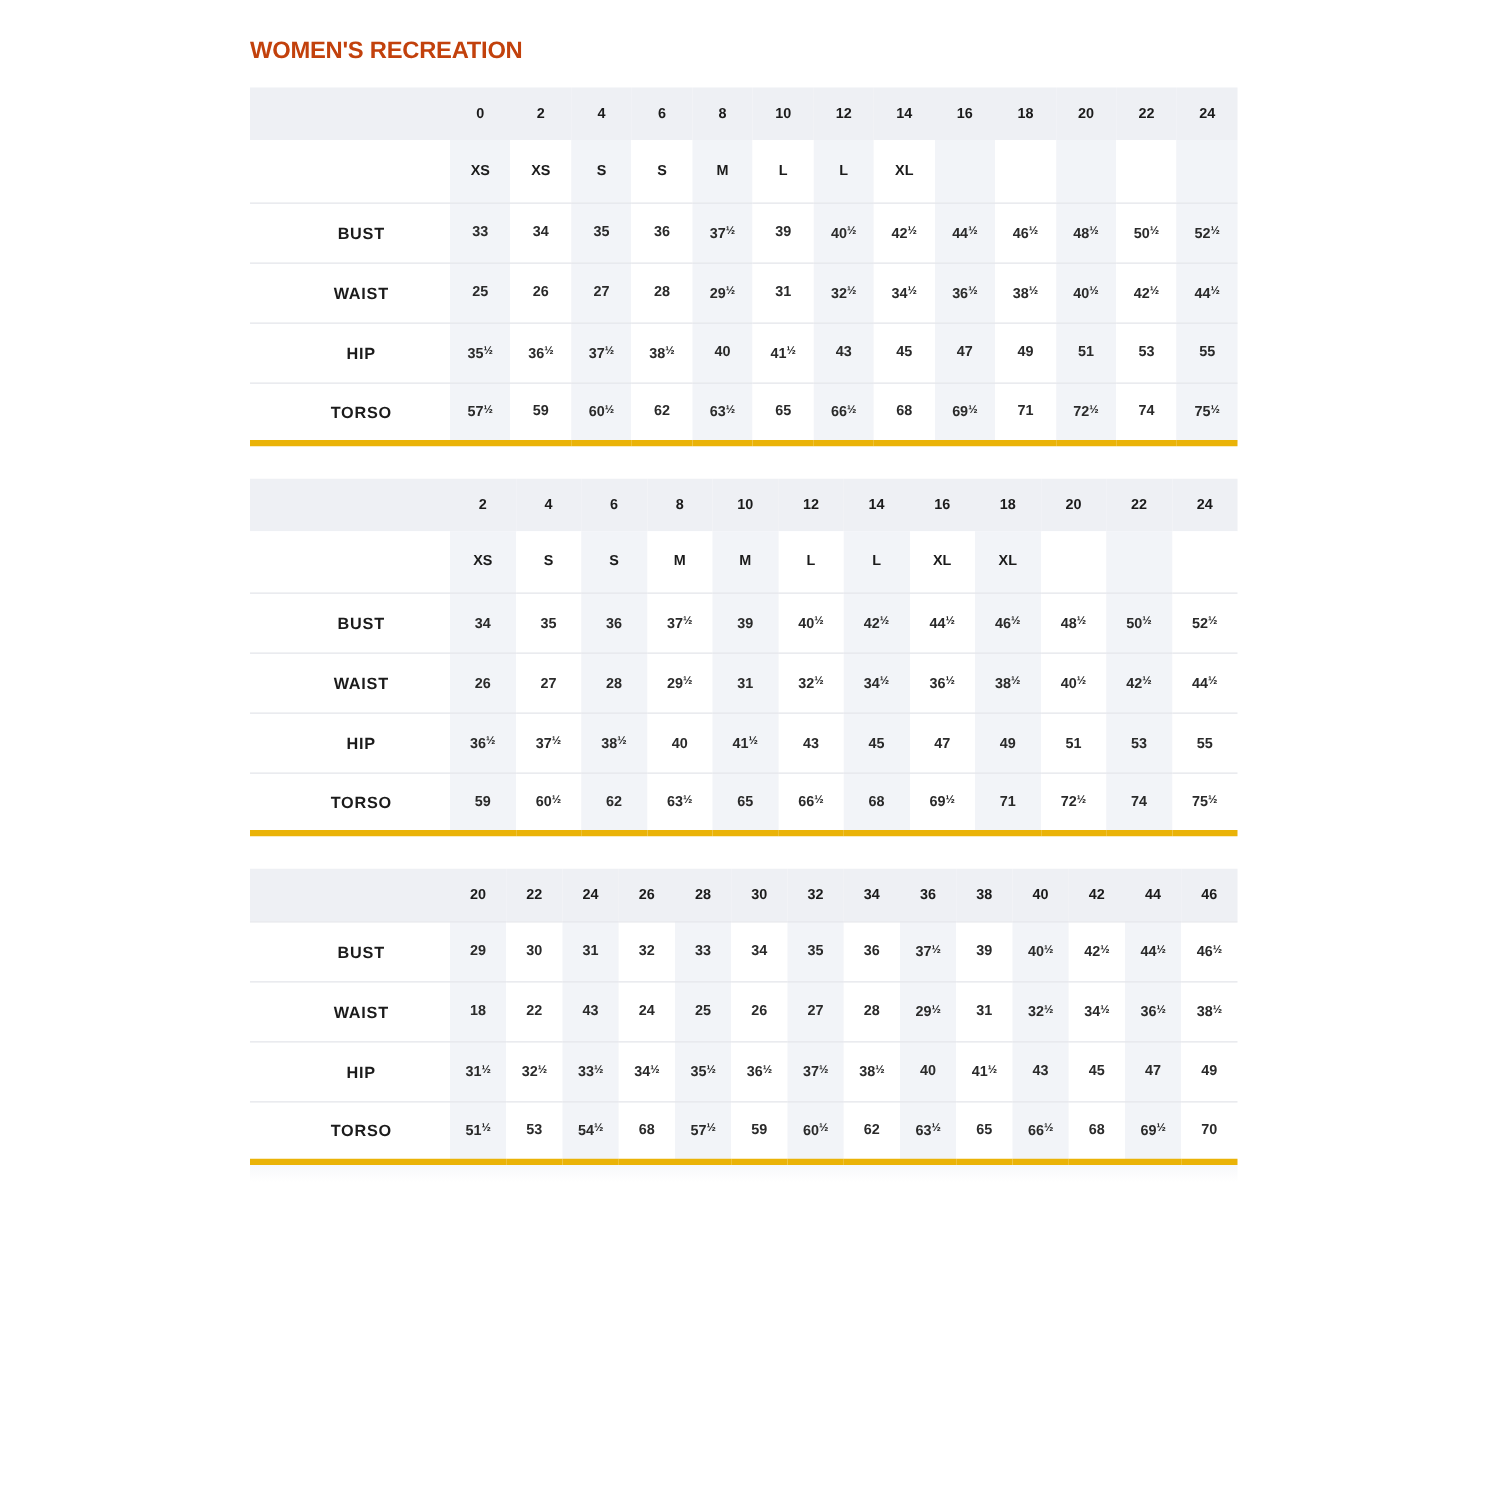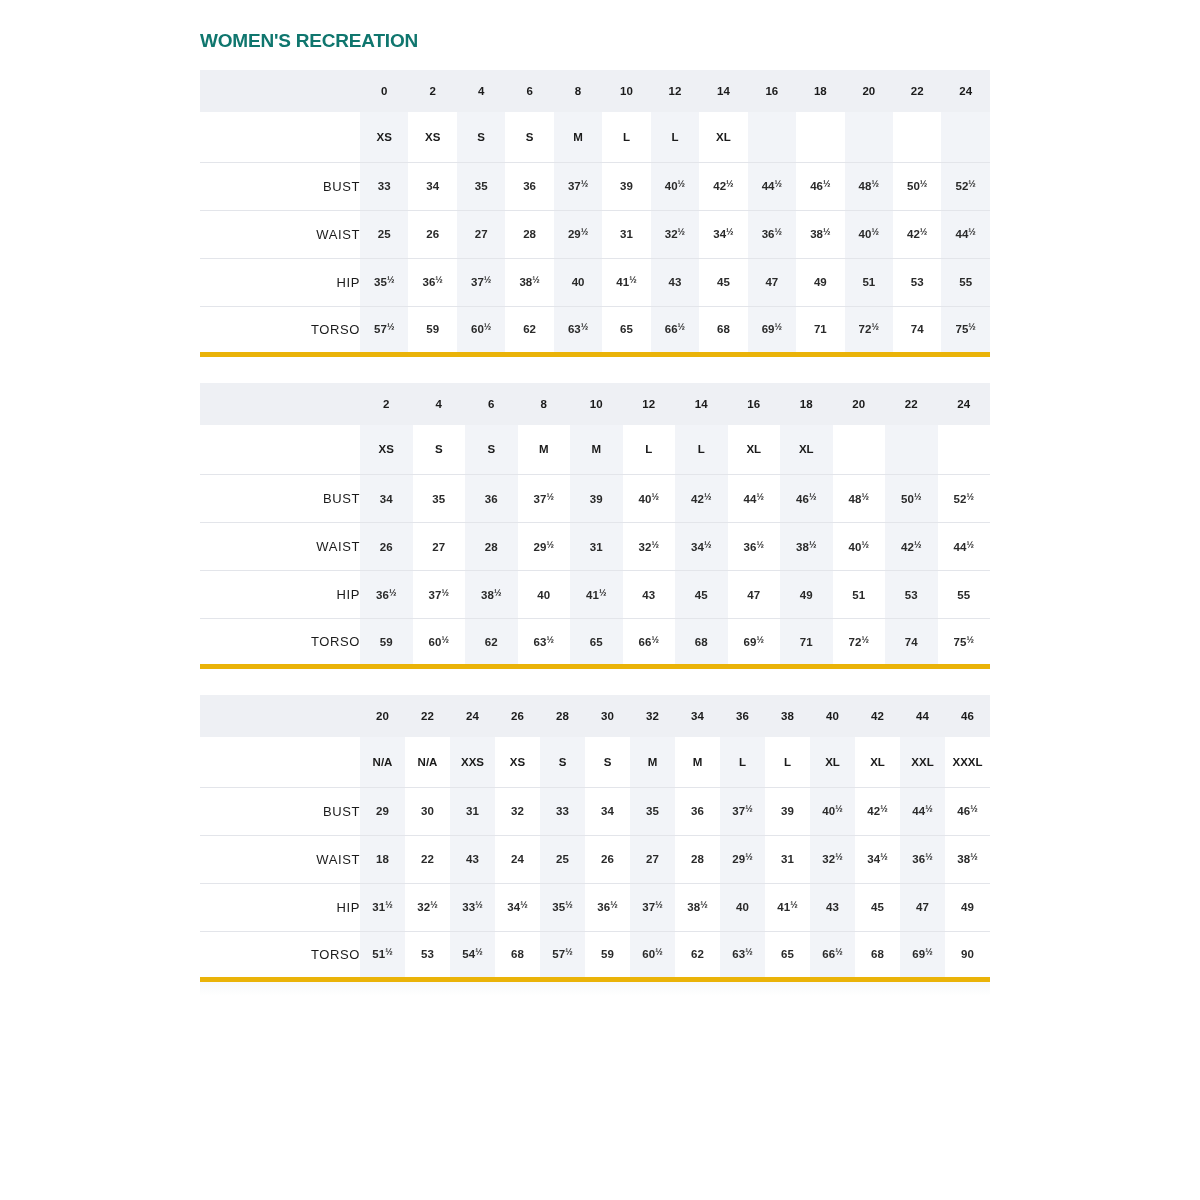--- a/index.html
+++ b/index.html
@@ -21,21 +21,21 @@
     padding: 30px 200px 0 200px;
   }
 
   .section {
     margin-bottom: 26px;
   }
 
   .section-title {
     font-size: 19px;
     font-weight: bold;
-    color: #0f766e;
+    color: #c2410c;
     letter-spacing: -0.2px;
     margin: 0 0 18px 0;
     font-family: "Liberation Sans", sans-serif;
   }
 
   .size-table {
     width: 790px;
     border-collapse: collapse;
     table-layout: fixed;
     font-family: "Liberation Sans", sans-serif;
@@ -92,24 +92,24 @@
   }
   tr.row-data td.rowlabel {
     background: #ffffff;
   }
 
   tr.row-last td {
     border-bottom: 5px solid #eab308;
   }
 
   td.rowlabel {
-    text-align: right;
+    text-align: center;
     padding-left: 18px !important;
     font-size: 13px;
-    font-weight: normal;
+    font-weight: bold;
     letter-spacing: 0.6px;
     color: #1b1b1b;
   }
 
   
   .clip-hint {
     width: 790px;
     height: 14px;
     background: linear-gradient(to bottom, #f7f8fa 0%, #ffffff 100%);
   }
@@ -385,37 +385,20 @@
               <td>30</td>
               <td>32</td>
               <td>34</td>
               <td>36</td>
               <td>38</td>
               <td>40</td>
               <td>42</td>
               <td>44</td>
               <td>46</td>
             </tr>
-            <tr class="row-letter">
-              <td class="rowlabel"></td>
-              <td class="stripe">N/A</td>
-              <td class="">N/A</td>
-              <td class="stripe">XXS</td>
-              <td class="">XS</td>
-              <td class="stripe">S</td>
-              <td class="">S</td>
-              <td class="stripe">M</td>
-              <td class="">M</td>
-              <td class="stripe">L</td>
-              <td class="">L</td>
-              <td class="stripe">XL</td>
-              <td class="">XL</td>
-              <td class="stripe">XXL</td>
-              <td class="">XXXL</td>
-            </tr>
             <tr class="row-data">
               <td class="rowlabel">BUST</td>
               <td class="stripe">29</td>
               <td class="">30</td>
               <td class="stripe">31</td>
               <td class="">32</td>
               <td class="stripe">33</td>
               <td class="">34</td>
               <td class="stripe">35</td>
               <td class="">36</td>
@@ -468,20 +451,20 @@
               <td class="">68</td>
               <td class="stripe">57<span class="frac">½</span></td>
               <td class="">59</td>
               <td class="stripe">60<span class="frac">½</span></td>
               <td class="">62</td>
               <td class="stripe">63<span class="frac">½</span></td>
               <td class="">65</td>
               <td class="stripe">66<span class="frac">½</span></td>
               <td class="">68</td>
               <td class="stripe">69<span class="frac">½</span></td>
-              <td class="">90</td>
+              <td class="">70</td>
             </tr>
           </tbody>
         </table>
         <div class="clip-hint"></div>
       </div>
     </div>
 </div>
 
 </body></html>

